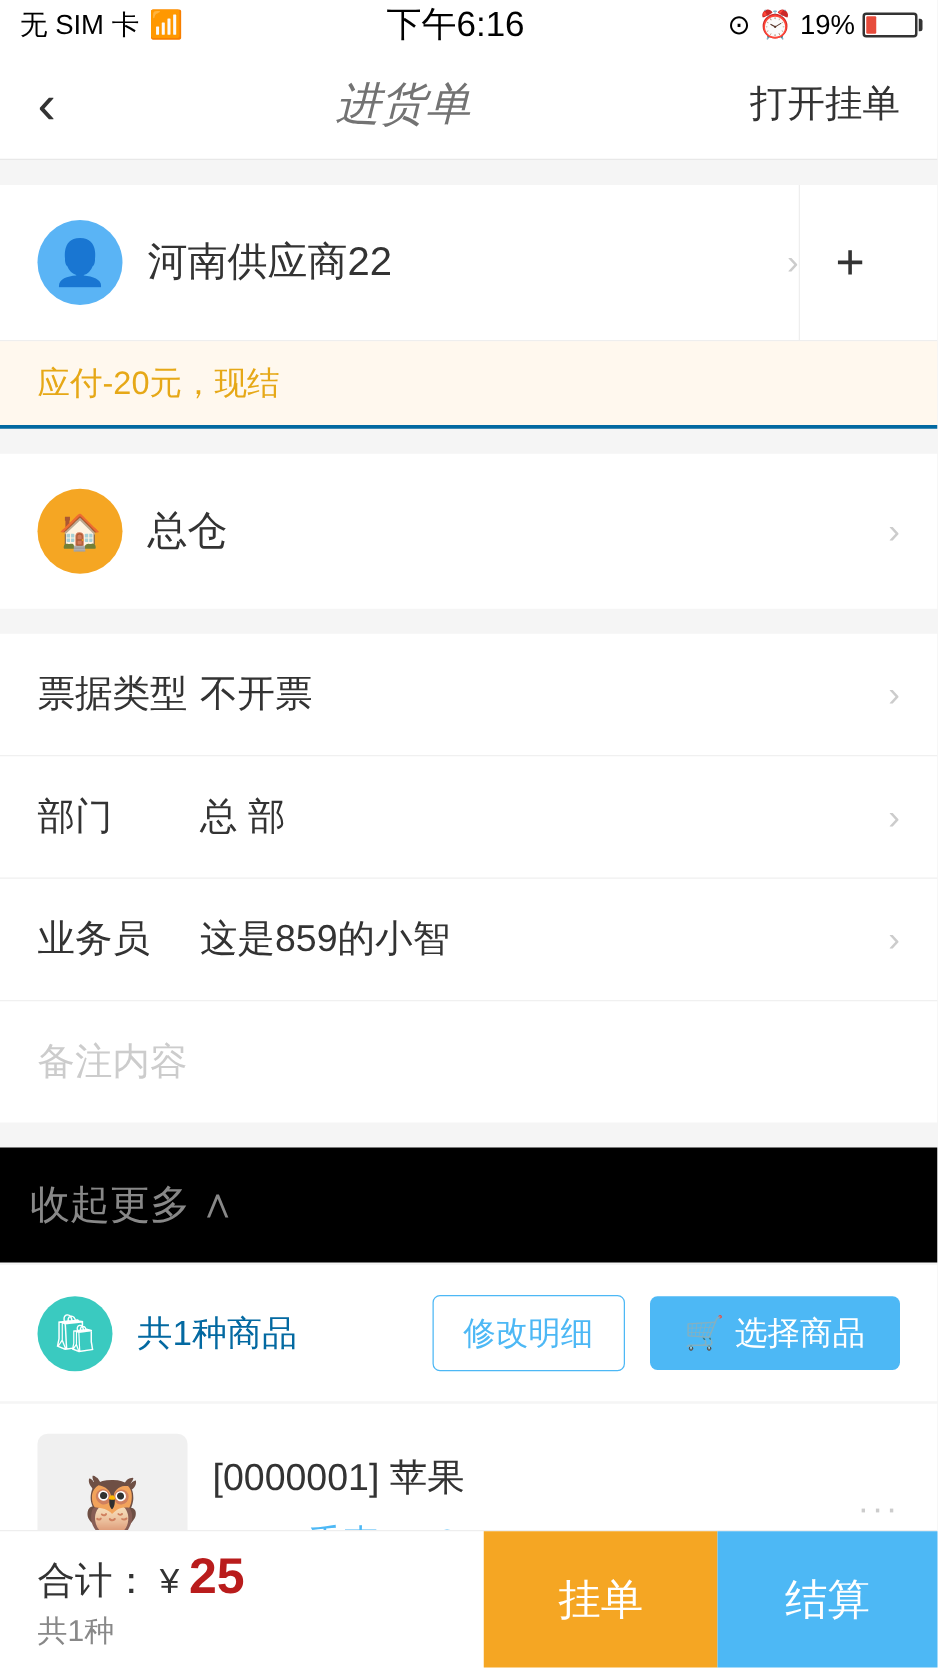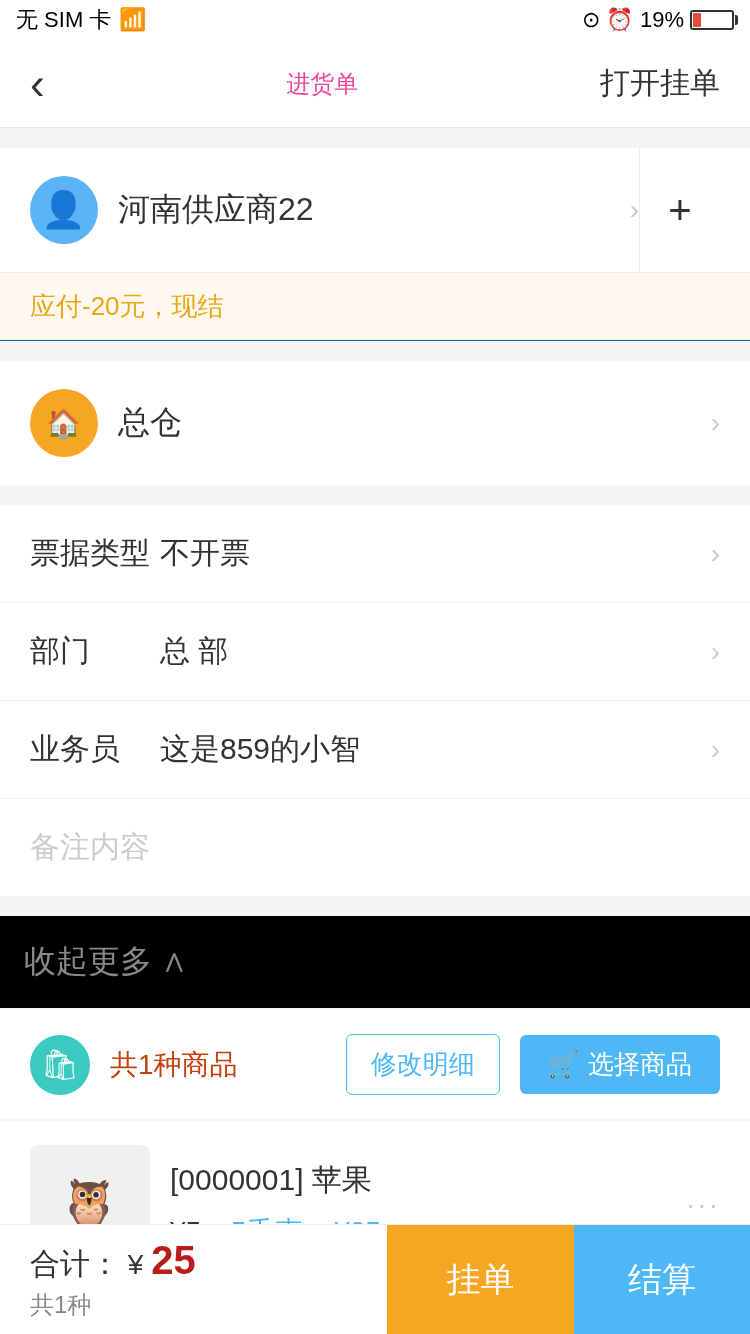--- a/index.html
+++ b/index.html
@@ -62,23 +62,24 @@
       justify-content: space-between;
       padding: 0 30px;
       border-bottom: 1px solid #e8e8e8;
     }
     .nav-back {
       font-size: 36px;
       color: #333;
       cursor: pointer;
     }
     .nav-title {
-      font-size: 24px;
+      font-size: 36px;
       font-weight: 500;
-      color: #ec4899;
+      color: #737373;
+      font-style: italic;
     }
     .nav-action {
       font-size: 30px;
       color: #333;
       cursor: pointer;
     }
 
     
     .section-gap { height: 20px; background: #f5f5f5; }
 
@@ -120,21 +121,21 @@
       color: #333;
       cursor: pointer;
     }
 
     
     .notice-bar {
       background: #fff8ee;
       padding: 16px 30px;
       font-size: 26px;
       color: #e6a817;
-      border-bottom: 1px solid #0369a1;
+      border-bottom: 3px solid #0369a1;
     }
 
     
     .warehouse-section {
       background: #fff;
       padding: 28px 30px;
       display: flex;
       align-items: center;
       margin-top: 20px;
     }
@@ -203,21 +204,21 @@
       width: 60px; height: 60px;
       border-radius: 50%;
       background: #3acac0;
       display: flex;
       align-items: center;
       justify-content: center;
       color: #fff;
       font-size: 30px;
       flex-shrink: 0;
     }
-    .product-count { font-size: 28px; color: #c2410c; flex: 1; }
+    .product-count { font-size: 28px; color: #0369a1; flex: 1; }
     .btn-outline {
       border: 1px solid #4db8f5;
       color: #4db8f5;
       background: #fff;
       border-radius: 6px;
       padding: 12px 24px;
       font-size: 26px;
       cursor: pointer;
     }
     .btn-blue {
@@ -311,20 +312,21 @@
     .wifi-icon { display: inline-block; font-size: 22px; }
   </style>
 </head>
 <body>
 
 <div class="status-bar">
   <div class="status-left">
     <span>无 SIM 卡</span>
     <span class="wifi-icon">📶</span>
   </div>
+  <div class="status-center">下午6:16</div>
   <div class="status-right">
     <span>⊙</span>
     <span>⏰</span>
     <span>19%</span>
     <span class="battery-icon">
       <span class="battery-fill"></span>
     </span>
   </div>
 </div>
 

